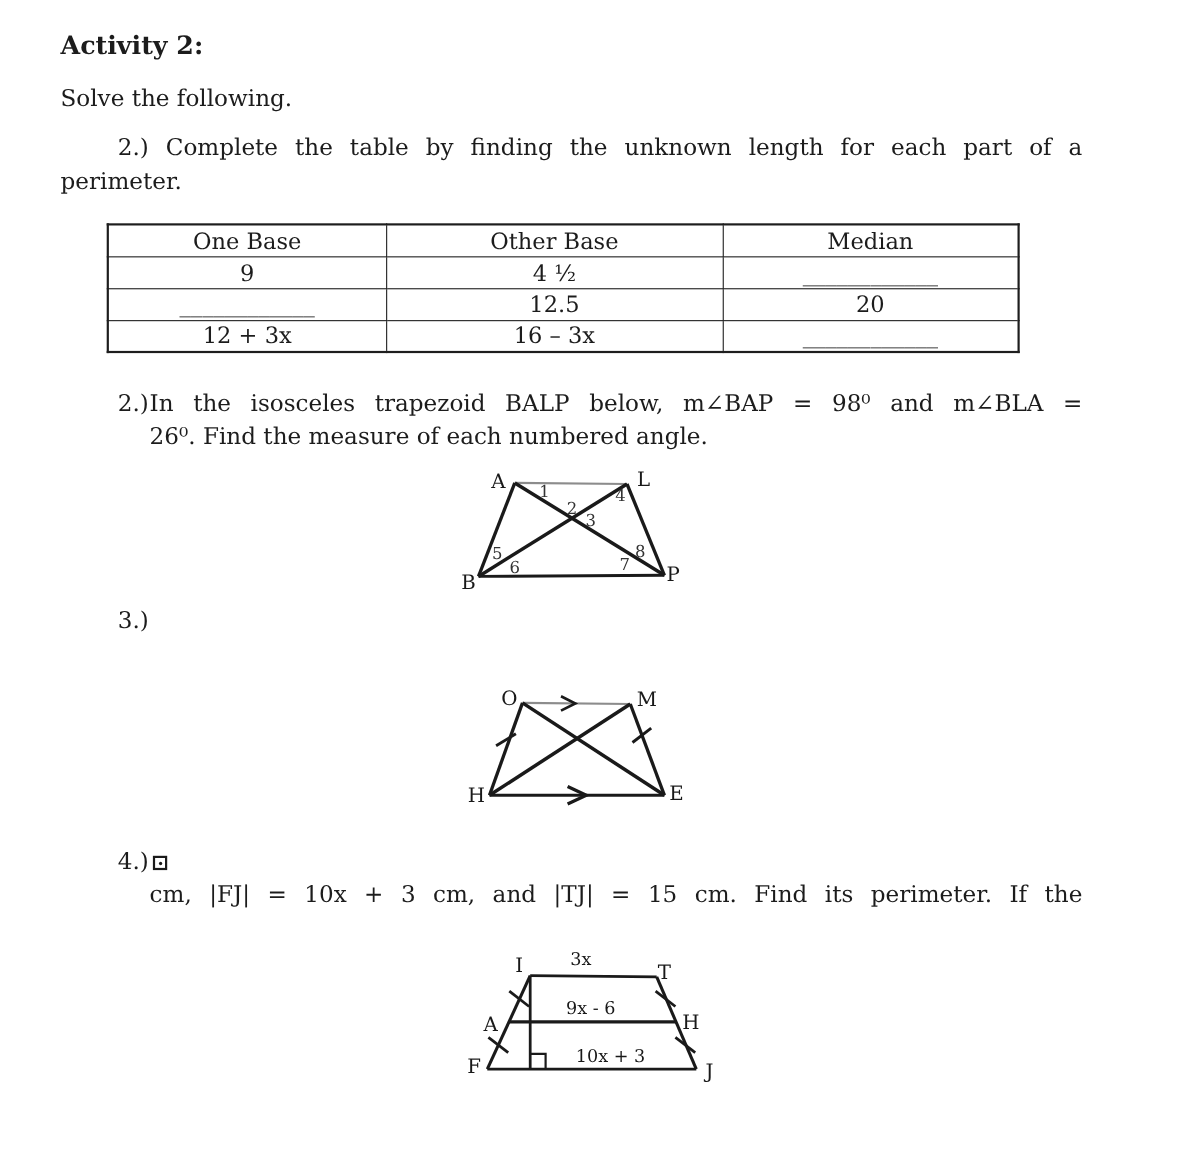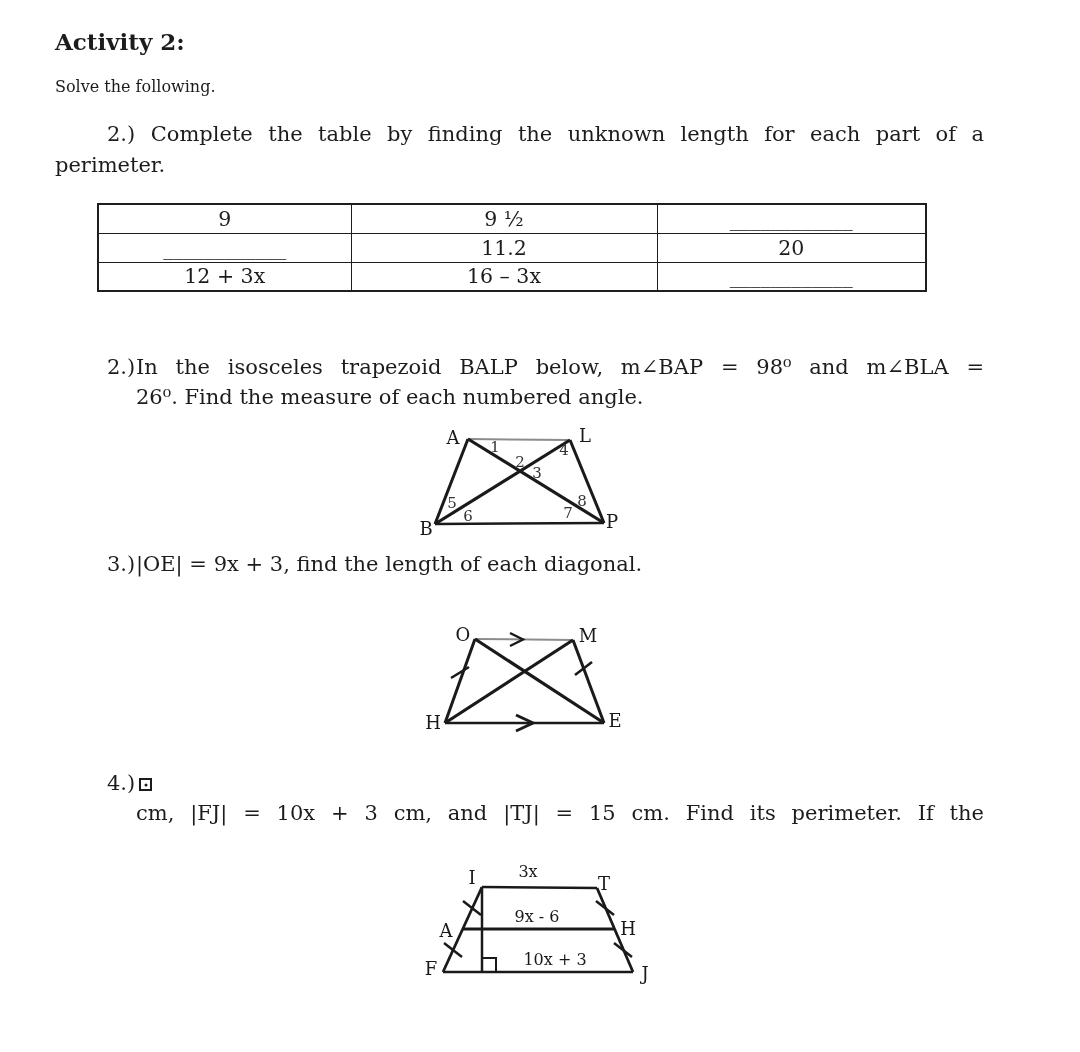--- a/index.html
+++ b/index.html
@@ -3,21 +3,21 @@
 <meta charset="utf-8">
 <style>
   * { margin:0; padding:0; box-sizing:border-box; }
   html,body { background:#ffffff; }
   body { width:1080px; height:1052px; }
   .page {
     position:relative; width:1080px; height:1052px; background:#ffffff;
     font-family:"DejaVu Serif","Liberation Serif",serif; color:#1c1c1c;
   }
   .heading { position:absolute; left:55px; top:28px; font-size:23px; font-weight:bold; }
-  .intro   { position:absolute; left:55px; top:77px; font-size:16px; }
+  .intro   { position:absolute; left:55px; top:77px; font-size:21px; }
 
   .para { position:absolute; font-size:21px; line-height:30.5px; }
   .pline.just { text-align:justify; text-align-last:justify; }
   .indent { text-indent:52px; }
 
   .problem { position:absolute; display:flex; font-size:21px; line-height:30px; }
   .pnum { flex:0 0 29px; width:29px; }
   .pbody { flex:1; min-width:0; }
 
   .ttable { position:absolute; left:97px; top:203px; border-collapse:collapse;
@@ -51,28 +51,33 @@
     <div class="pline">perimeter.</div>
   </div>
 
   <table class="ttable">
     <colgroup>
         <col style="width:253px">
         <col style="width:306px">
         <col style="width:269px">
       </colgroup>
     <tbody>
+        <tr>
+      <th>One Base</th>
+      <th>Other Base</th>
+      <th>Median</th>
+    </tr>
     <tr>
       <td>9</td>
-      <td>9 ½</td>
+      <td>4 ½</td>
       <td>____________</td>
     </tr>
     <tr>
       <td>____________</td>
-      <td>11.2</td>
+      <td>12.5</td>
       <td>20</td>
     </tr>
     <tr>
       <td>12 + 3x</td>
       <td>16 – 3x</td>
       <td>____________</td>
     </tr>
   </tbody>
     </table>
 
@@ -103,21 +108,20 @@
       <text class="alabel" x="39" y="88" text-anchor="middle">5</text>
       <text class="alabel" x="55" y="101" text-anchor="middle">6</text>
       <text class="alabel" x="155" y="98" text-anchor="middle">7</text>
       <text class="alabel" x="169" y="86" text-anchor="middle">8</text>
     </svg>
   </div>
 
   <div class="problem" style="left:107px; top:549px; width:877px;">
     <div class="pnum">3.)</div>
     <div class="pbody">
-      <div class="pline">|OE| = 9x + 3, find the length of each diagonal.</div>
     </div>
   </div>
 
   <div class="figure" style="left:423px; top:624px;">
     <svg width="205" height="112" viewBox="0 0 205 112">
       <line x1="52" y1="15" x2="150" y2="16" stroke="#8c8c8c" stroke-width="2"></line>
       <line x1="22" y1="99" x2="181" y2="99" stroke="#1a1a1a" stroke-width="2.6"></line>
       <line x1="52" y1="15" x2="22" y2="99" stroke="#1a1a1a" stroke-width="3"></line>
       <line x1="150" y1="16" x2="181" y2="99" stroke="#1a1a1a" stroke-width="3"></line>
       <line x1="52" y1="15" x2="181" y2="99" stroke="#1a1a1a" stroke-width="3.2"></line>

